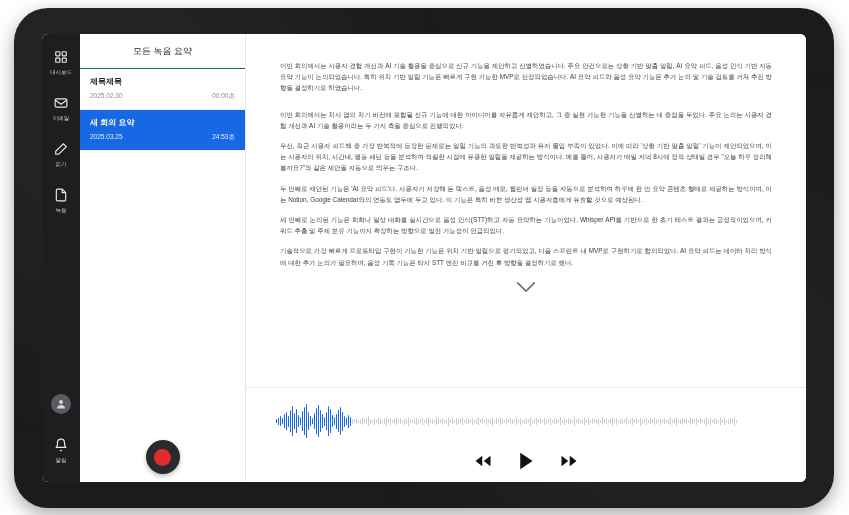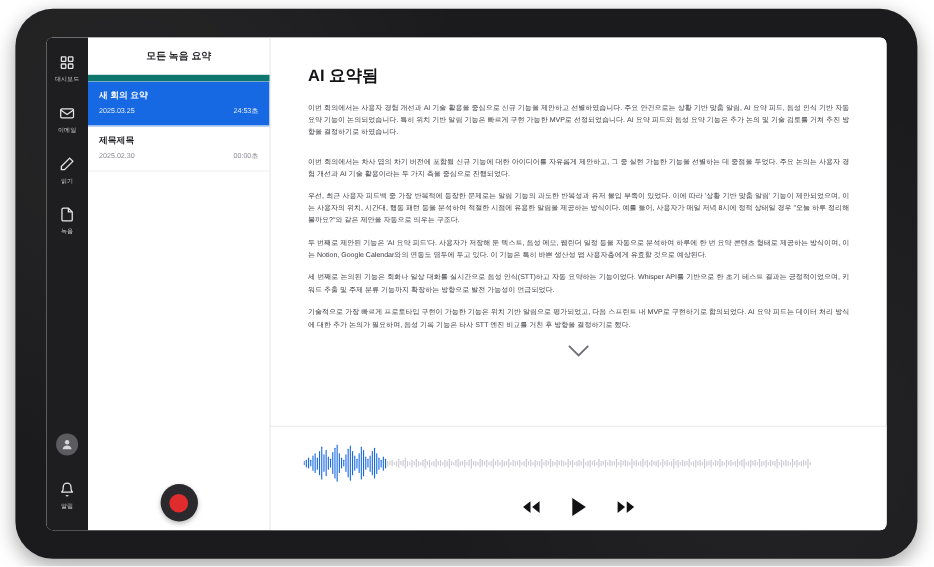--- a/index.html
+++ b/index.html
@@ -109,23 +109,23 @@
     display: flex;
     flex-direction: column;
     position: relative;
   }
   .list-header {
     height: 34px;
     display: flex;
     align-items: center;
     justify-content: center;
     font-size: 9px;
-    font-weight: 700;
+    font-weight: 400;
     color: #26262a;
-    border-bottom: 6px solid #0f766e;
+    border-bottom: 1px solid #0f766e;
   }
   .list-items {
     flex: 1 1 auto;
     overflow: hidden;
   }
   .list-item {
     padding: 7px 10px 8px 10px;
     cursor: pointer;
     border-bottom: 1px solid #f1f1f3;
   }
@@ -330,47 +330,46 @@
             </svg>
           </span>
           <span class="rail-label">알림</span>
         </div>
       </div>
 
       <div class="list-col">
         <div class="list-header">모든 녹음 요약</div>
 
         <div class="list-items">
+          <div class="list-item">
+            <div class="li-title">제목제목</div>
+            <div class="li-row">
+              <span class="li-date">2025.02.30</span>
+              <span class="li-dur">00:00초</span>
+            </div>
+          </div>
+
           <div class="list-item selected">
             <div class="li-title">새 회의 요약</div>
             <div class="li-row">
               <span class="li-date">2025.03.25</span>
               <span class="li-dur">24:53초</span>
             </div>
           </div>
-
-          <div class="list-item">
-            <div class="li-title">제목제목</div>
-            <div class="li-row">
-              <span class="li-date">2025.02.30</span>
-              <span class="li-dur">00:00초</span>
-            </div>
-          </div>
         </div>
 
         <div class="record-wrap">
           <div class="record-btn">
             <div class="record-dot"></div>
           </div>
         </div>
       </div>
 
       <div class="main">
         <div class="doc">
-          <h1 class="doc-title">AI 요약됨</h1>
 
           <p class="para">이번 회의에서는 사용자 경험 개선과 AI 기술 활용을 중심으로 신규 기능을 제안하고 선별하였습니다. 주요 안건으로는 상황 기반 맞춤 알림, AI 요약 피드, 음성 인식 기반 자동 요약 기능이 논의되었습니다. 특히 위치 기반 알림 기능은 빠르게 구현 가능한 MVP로 선정되었습니다. AI 요약 피드와 음성 요약 기능은 추가 논의 및 기술 검토를 거쳐 추진 방향을 결정하기로 하였습니다.</p>
 
           <div class="sec-gap"></div>
 
           <p class="para">이번 회의에서는 차사 엽의 차기 버전에 포함될 신규 기능에 대한 아이디어를 자유롭게 제안하고, 그 중 실현 가능한 기능을 선별하는 데 중점을 두었다. 주요 논의는 사용자 경험 개선과 AI 기술 활용이라는 두 가지 측을 중심으로 진행되었다.</p>
           <p class="para">우선, 최근 사용자 피드백 중 가장 반복적에 등장한 문제로는 알림 기능의 과도한 반복성과 유저 몰입 부족이 있었다. 이에 따라 '상황 기반 맞춤 알림' 기능이 제안되었으며, 이는 사용자의 위치, 시간대, 행동 패턴 등을 분석하여 적절한 시점에 유용한 알림을 제공하는 방식이다. 예를 들어, 사용자가 매일 저녁 8시에 정적 상태일 경우 "오늘 하루 정리해볼까요?"와 같은 제안을 자동으로 띄우는 구조다.</p>
           <p class="para">두 번째로 제안된 기능은 'AI 요약 피드'다. 사용자가 저장해 둔 텍스트, 음성 메모, 웹린더 일정 등을 자동으로 분석하여 하루에 한 번 요약 콘텐츠 형태로 제공하는 방식이며, 이는 Notion, Google Calendar와의 연동도 염두에 두고 있다. 이 기능은 특히 바쁜 생산성 앱 사용자층에게 유효할 것으로 예상된다.</p>
           <p class="para">세 번째로 논의된 기능은 회화나 일상 대화를 실시간으로 음성 인식(STT)하고 자동 요약하는 기능이었다. Whisper API를 기반으로 한 초기 테스트 결과는 긍정적이었으며, 키워드 추출 및 주제 분류 기능까지 확장하는 방향으로 발전 가능성이 언급되었다.</p>
           <p class="para">기술적으로 가장 빠르게 프로토타입 구현이 가능한 기능은 위치 기반 알림으로 평가되었고, 다음 스프린트 내 MVP로 구현하기로 합의되었다. AI 요약 피드는 데이터 처리 방식에 대한 추가 논의가 필요하며, 음성 기록 기능은 타사 STT 엔진 비교를 거친 후 방향을 결정하기로 했다.</p>

